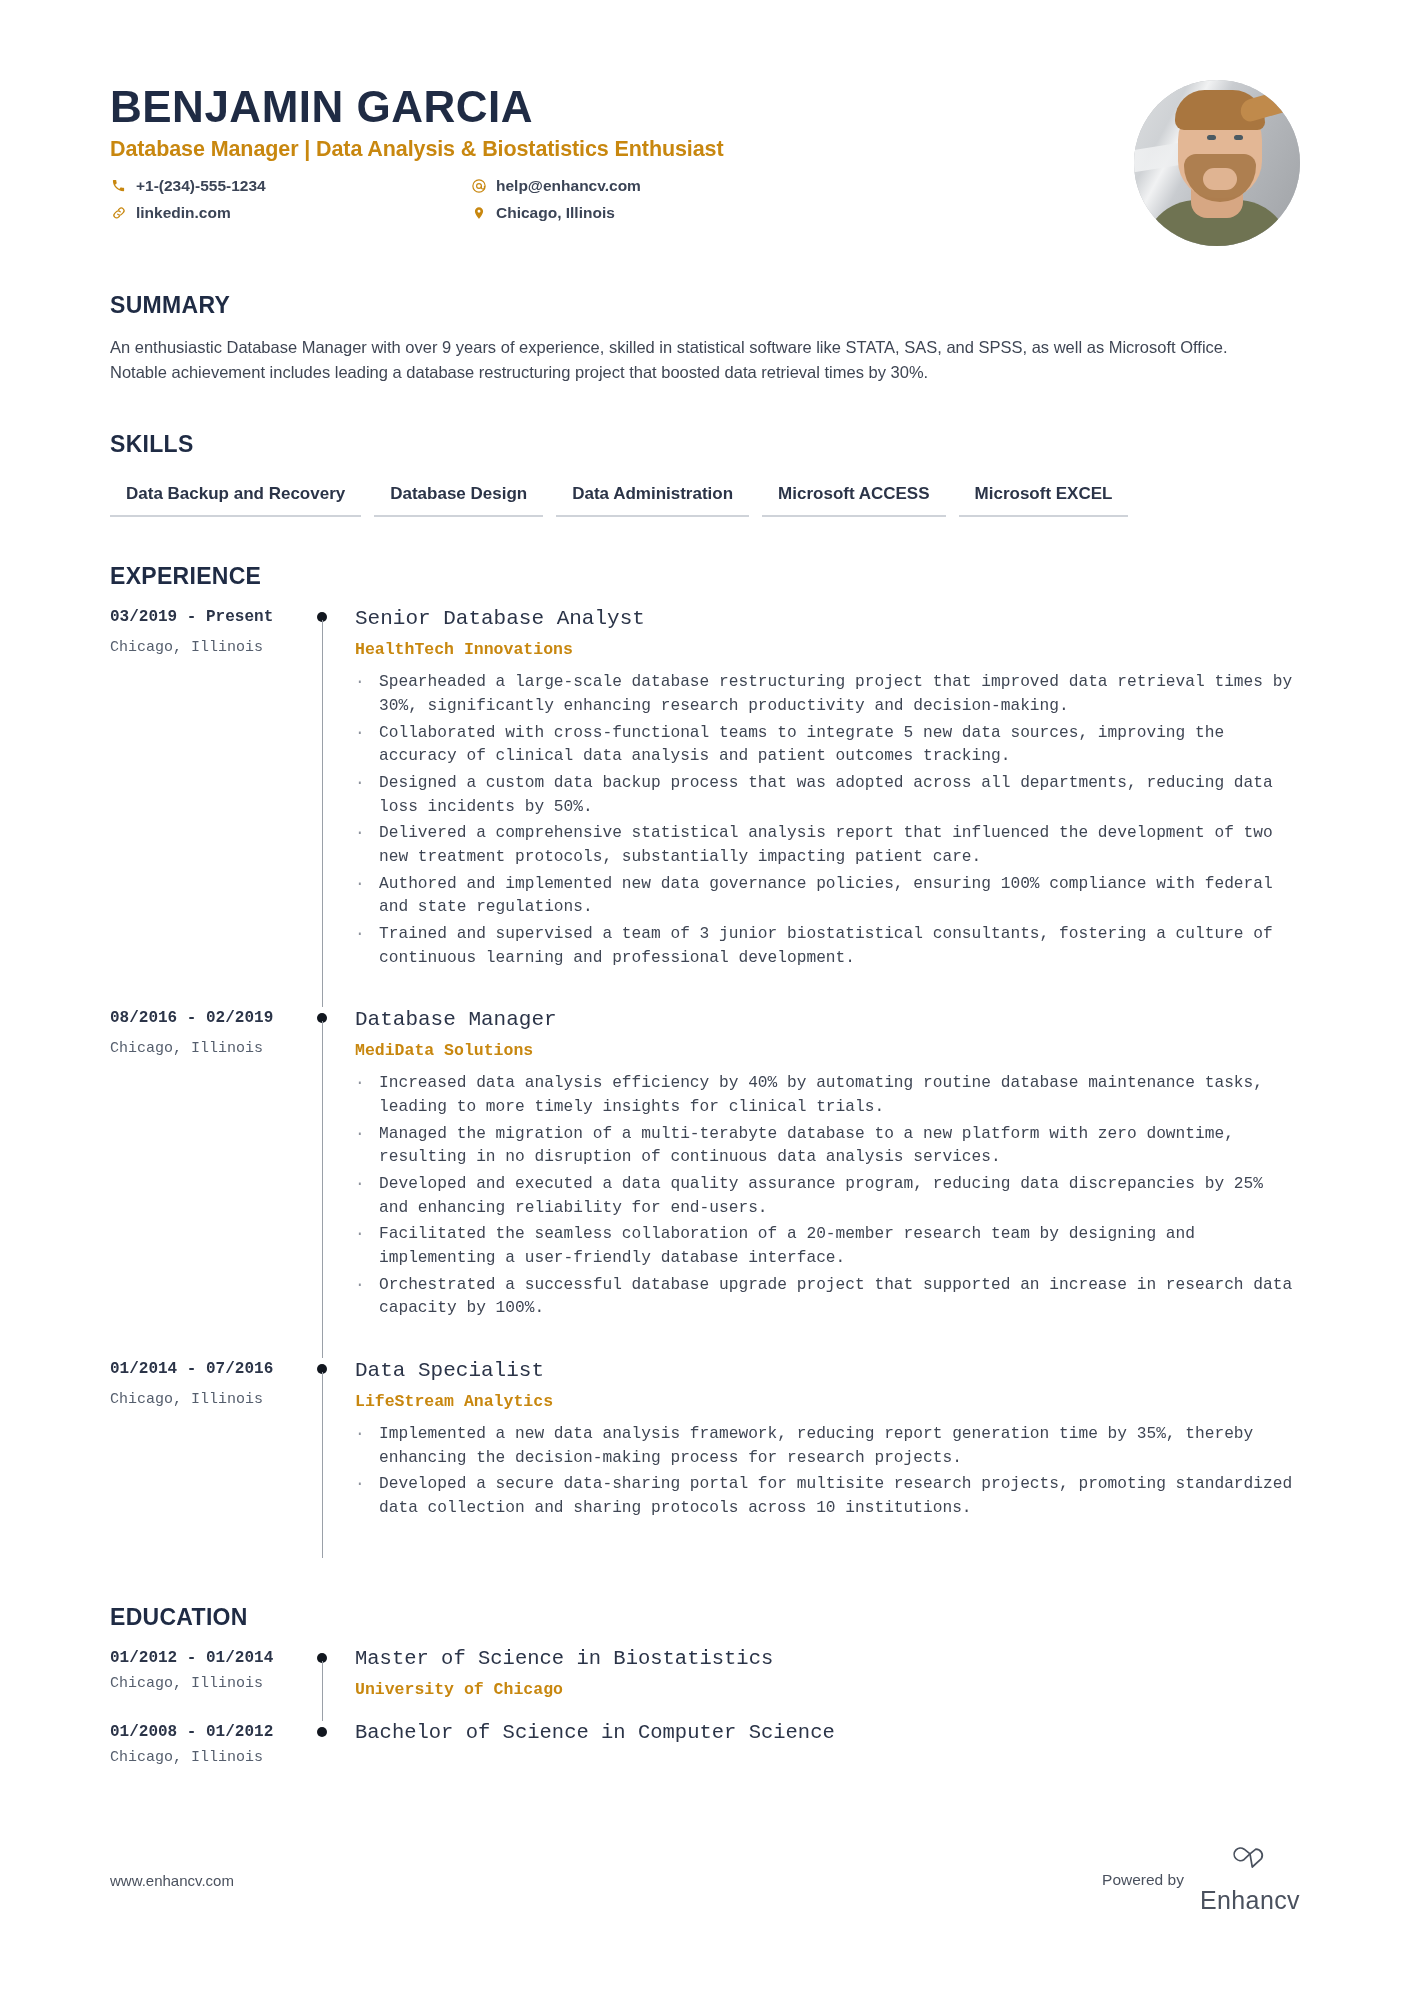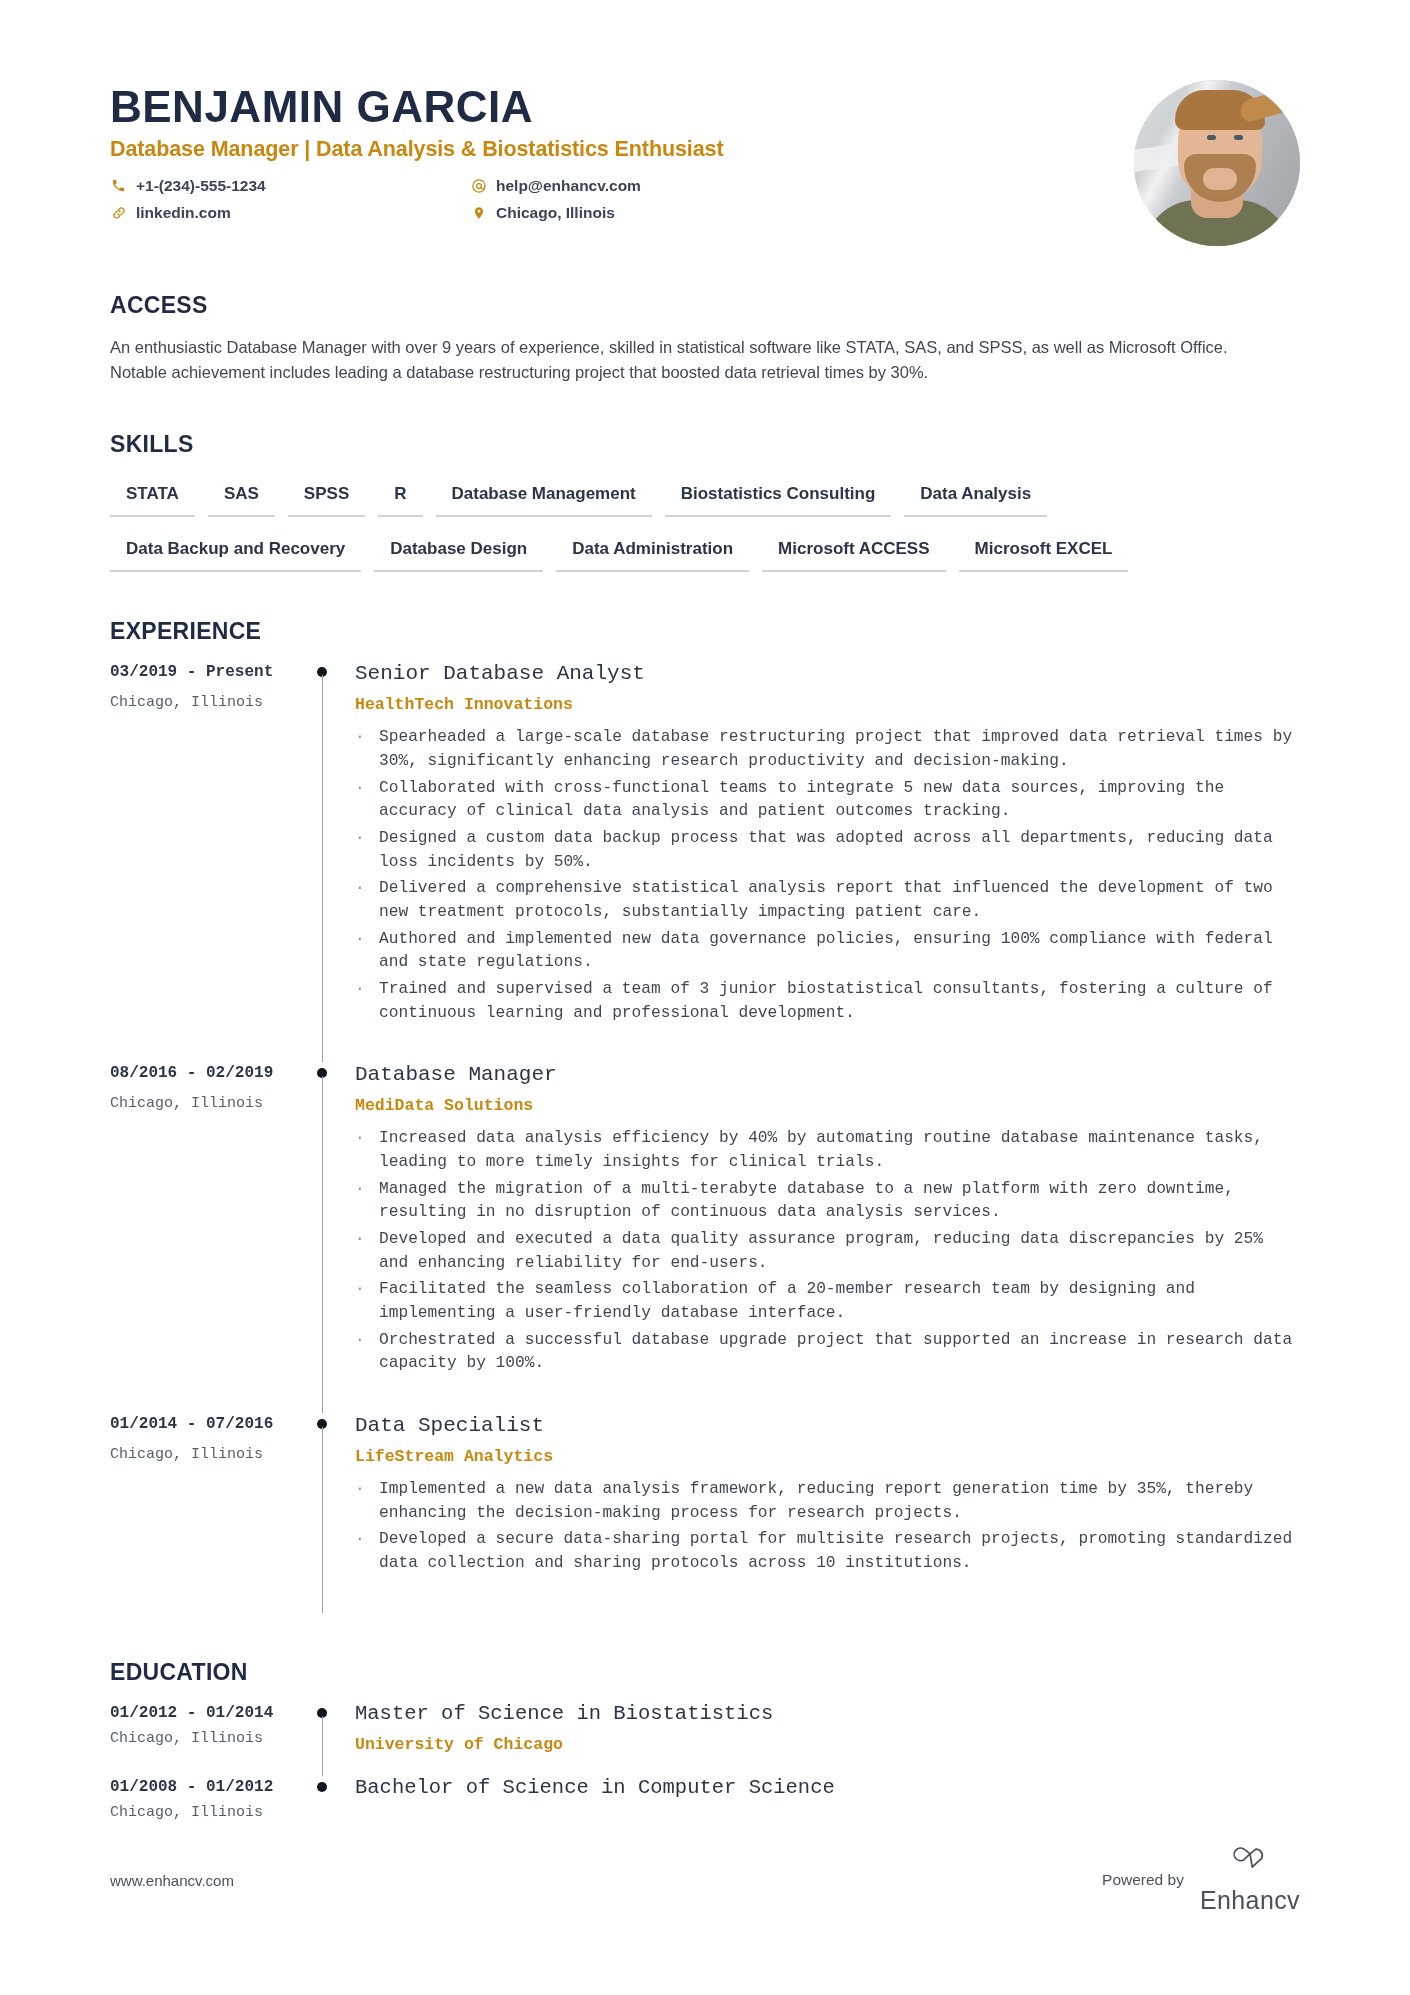--- a/index.html
+++ b/index.html
@@ -336,36 +336,27 @@
         <div class="beard"></div>
         <div class="chin"></div>
         <div class="hair"></div>
         <div class="hairsweep"></div>
         <div class="eyeL"></div>
         <div class="eyeR"></div>
       </div>
     </div>
 
     <div class="section">
-      <div class="section-title">ACCESS</div>
+      <div class="section-title">SUMMARY</div>
       <div class="summary-text">An enthusiastic Database Manager with over 9 years of experience, skilled in statistical software like STATA, SAS, and SPSS, as well as Microsoft Office. Notable achievement includes leading a database restructuring project that boosted data retrieval times by 30%.</div>
     </div>
 
     <div class="section">
       <div class="section-title">SKILLS</div>
       <div class="skills">
-        <div class="skill-row">
-          <span class="skill">STATA</span>
-          <span class="skill">SAS</span>
-          <span class="skill">SPSS</span>
-          <span class="skill">R</span>
-          <span class="skill">Database Management</span>
-          <span class="skill">Biostatistics Consulting</span>
-          <span class="skill">Data Analysis</span>
-        </div>
         <div class="skill-row">
           <span class="skill">Data Backup and Recovery</span>
           <span class="skill">Database Design</span>
           <span class="skill">Data Administration</span>
           <span class="skill">Microsoft ACCESS</span>
           <span class="skill">Microsoft EXCEL</span>
         </div>
       </div>
     </div>
 

